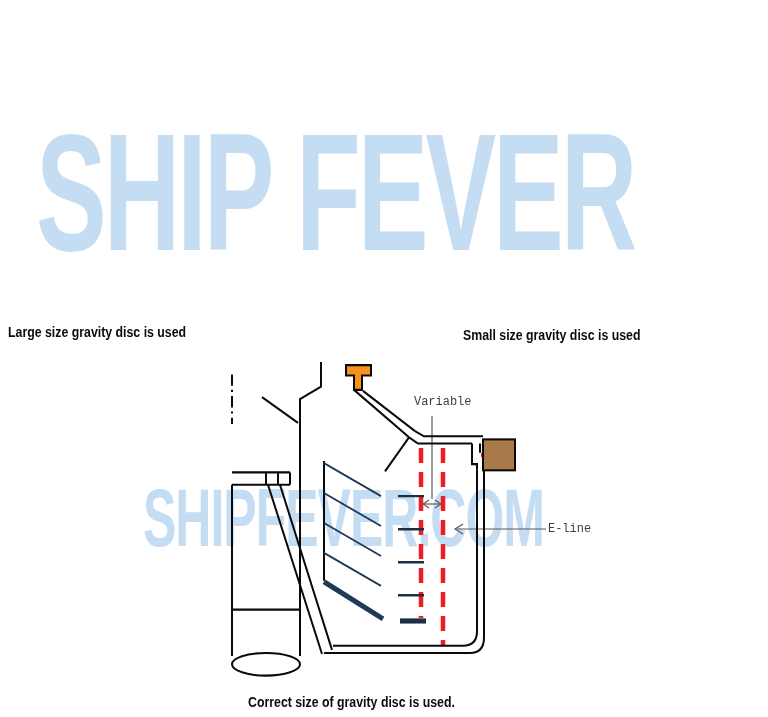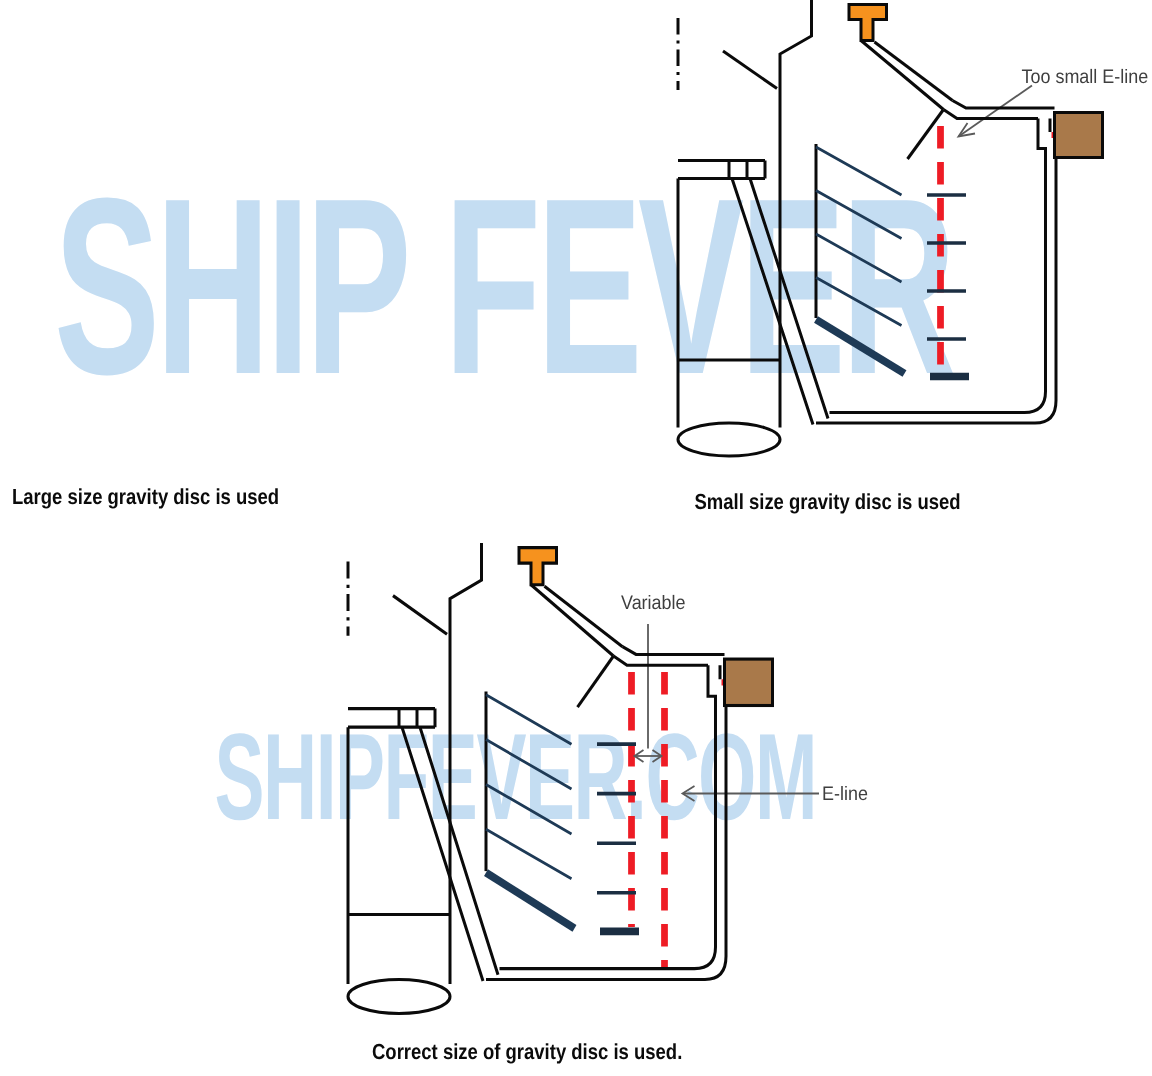--- a/index.html
+++ b/index.html
@@ -64,35 +64,22 @@
           <path fill="none" stroke="#1b2e42" stroke-width="5" d="M172 251 H198"></path>
         </g>
       </symbol>
     </defs>
   </svg>
 
   <div class="wm wm-top">SHIP FEVER</div>
   <div class="wm wm-bottom">SHIPFEVER.COM</div>
 
 
-  <div class="panel" style="left:448px;top:0;width:310px;height:315px;">
-    <svg class="lyr-under" width="310" height="315" viewBox="0 0 310 315">
-      <g>
-        <path d="M179 84 V250" stroke="#ee1c25" stroke-width="4.5" fill="none" stroke-dasharray="15 9"></path>
-        <path d="M240 57 L191 91" stroke="#5a5a5a" stroke-width="1.2" fill="none"></path>
-        <path d="M202 89 L191 91 L197 82" stroke="#5a5a5a" stroke-width="1.2" fill="none"></path>
-      </g>
-    </svg>
-    <svg class="lyr-draw" width="310" height="315" viewBox="0 0 310 315">
-      <use href="#sepSym" width="310" height="315"></use>
-    </svg>
-    <div class="ann" style="left:233px;top:43px;">Too small E-line</div>
-  </div>
 
-  <div class="panel" style="left:228px;top:362px;width:310px;height:330px;">
+  <div class="panel" style="left:228px;top:362px;width:310px;height:330px;font-family:Liberation Mono, monospace;">
     <svg class="lyr-under" width="310" height="330" viewBox="0 0 310 330">
       <g>
         <path d="M193 86 V256" stroke="#ee1c25" stroke-width="4.5" fill="none" stroke-dasharray="15 9"></path>
         <path d="M215 86 V283" stroke="#ee1c25" stroke-width="4.5" fill="none" stroke-dasharray="15 9"></path>
         <path d="M204 54 V137" stroke="#5a5a5a" stroke-width="1.2" fill="none"></path>
         <path d="M196 142 H212" stroke="#5a5a5a" stroke-width="1.2" fill="none"></path>
         <path d="M201 138 L195 142 L201 146 M207 138 L213 142 L207 146" stroke="#5a5a5a" stroke-width="1.2" fill="none"></path>
         <path d="M228 167 H318" stroke="#5a5a5a" stroke-width="1.2" fill="none"></path>
         <path d="M235 162 L227 167 L235 172" stroke="#5a5a5a" stroke-width="1.2" fill="none"></path>
       </g>

